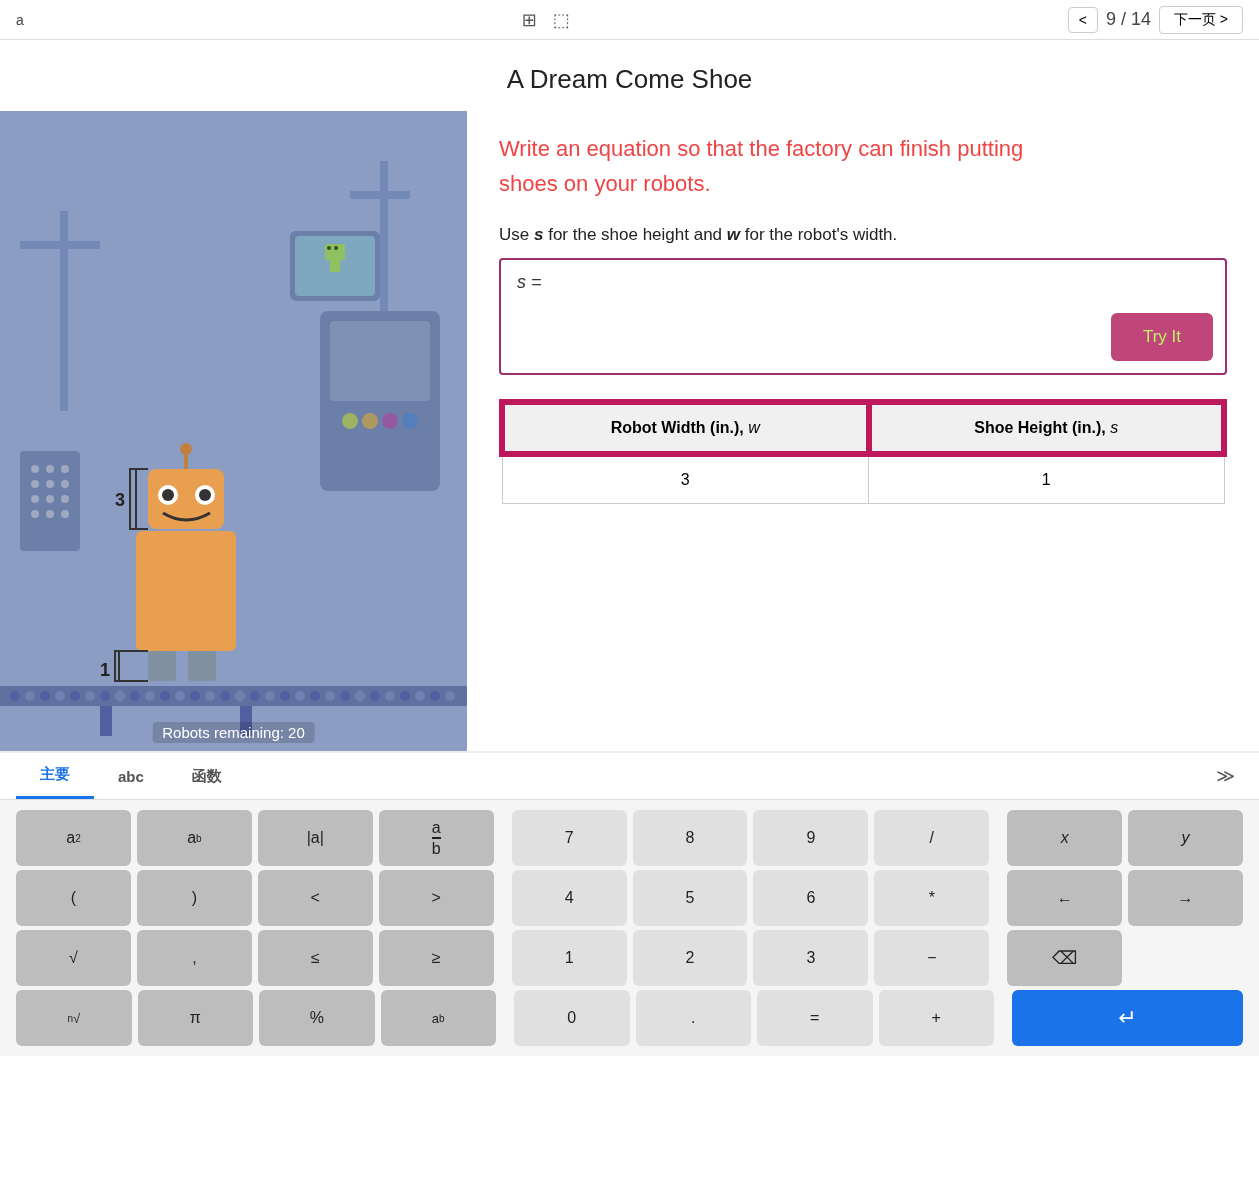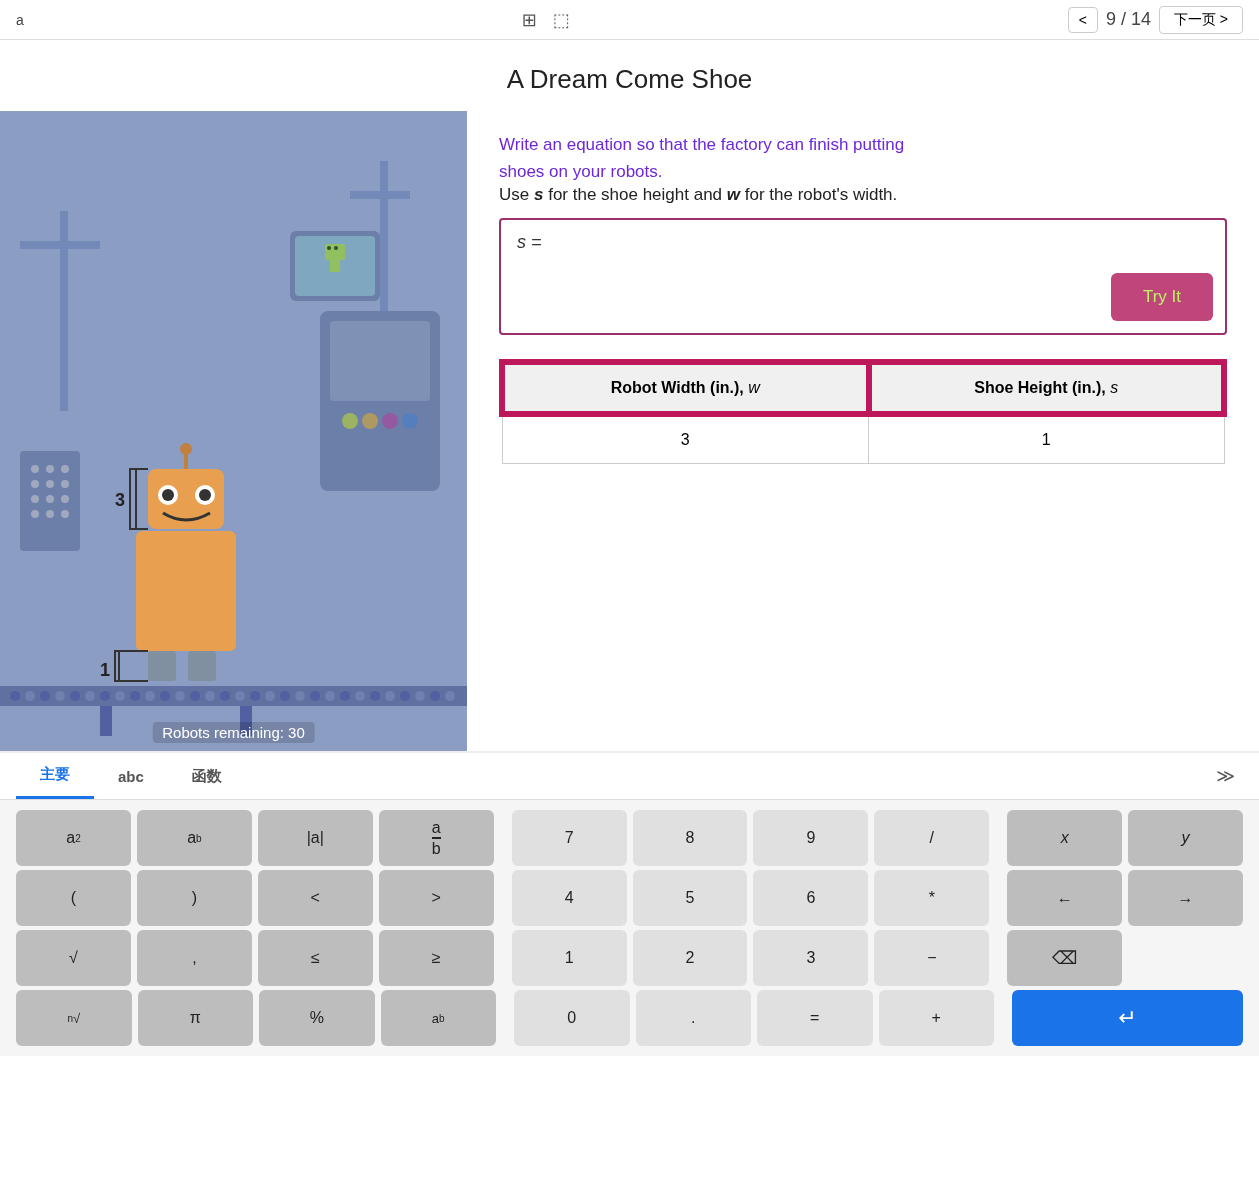--- a/index.html
+++ b/index.html
@@ -95,23 +95,24 @@
       border-radius: 4px;
     }
 
     
     .problem-panel {
       flex: 1;
       padding: 20px 32px;
     }
 
     .problem-description {
-      font-size: 17px;
+      font-size: 22px;
       line-height: 1.6;
-      color: #6d28d9;
+      color: #ef4444;
+      margin-bottom: 24px;
     }
 
     .use-variables {
       font-size: 17px;
       color: #222;
       margin-bottom: 13px;
     }
 
     .use-variables em {
       font-style: italic;
@@ -399,21 +400,21 @@
           <line x1="130" y1="358" x2="148" y2="358" stroke="#333" stroke-width="2"></line>
           <line x1="130" y1="418" x2="148" y2="418" stroke="#333" stroke-width="2"></line>
           <text x="120" y="395" fill="#222" font-size="18" font-weight="bold" text-anchor="middle">3</text>
 
           <text x="100" y="565" fill="#222" font-size="18" font-weight="bold">1</text>
           <rect x="115" y="540" width="4" height="30" fill="none" stroke="#333" stroke-width="2"></rect>
           <line x1="115" y1="540" x2="148" y2="540" stroke="#333" stroke-width="2"></line>
           <line x1="115" y1="570" x2="148" y2="570" stroke="#333" stroke-width="2"></line>
         </svg>
       </div>
-      <div class="robots-remaining">Robots remaining: 30</div>
+      <div class="robots-remaining">Robots remaining: 20</div>
     </div>
 
     <div class="problem-panel">
       <p class="problem-description">
         <span>Write an equation so that the factory can finish putting</span><br>
         <span>shoes on your robots.</span>
       </p>
 
       <p class="use-variables">
         Use <em>s</em> for the shoe height and <em>w</em> for the robot's width.

